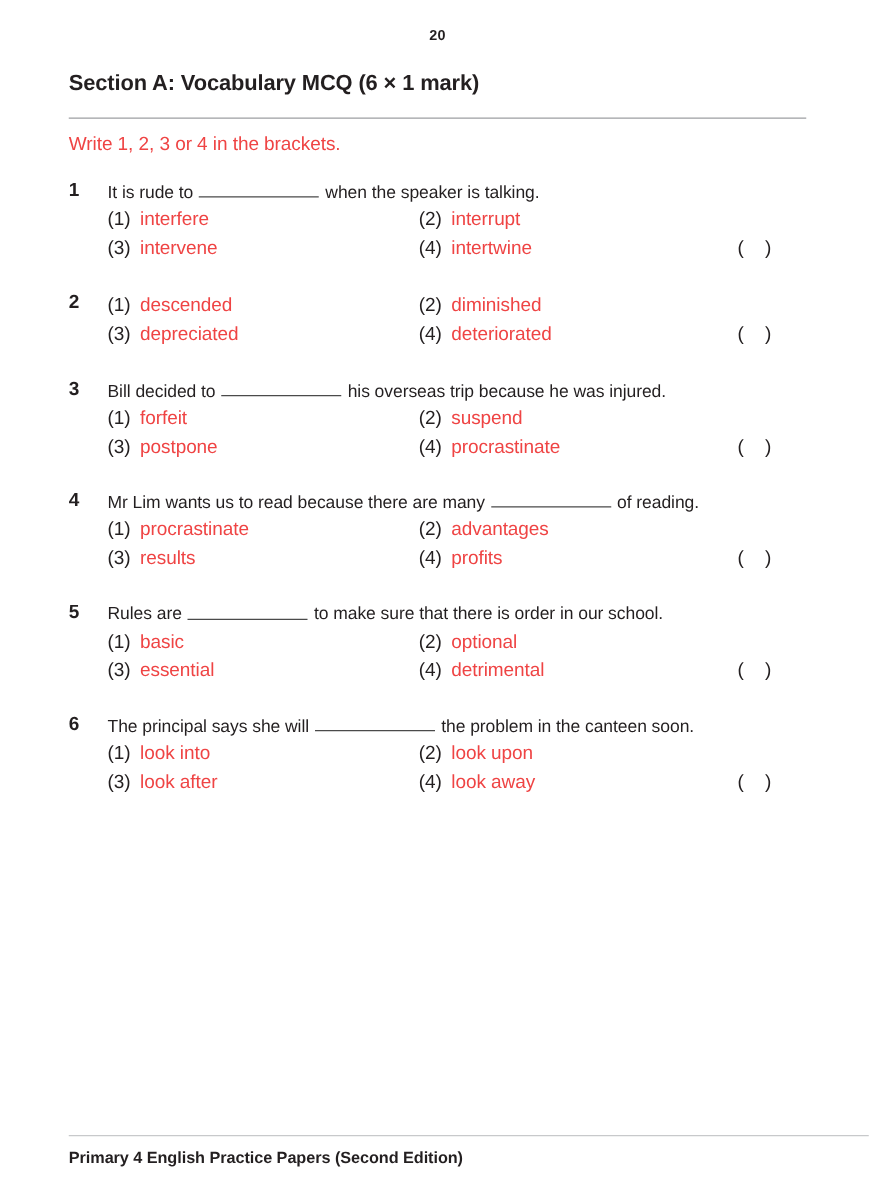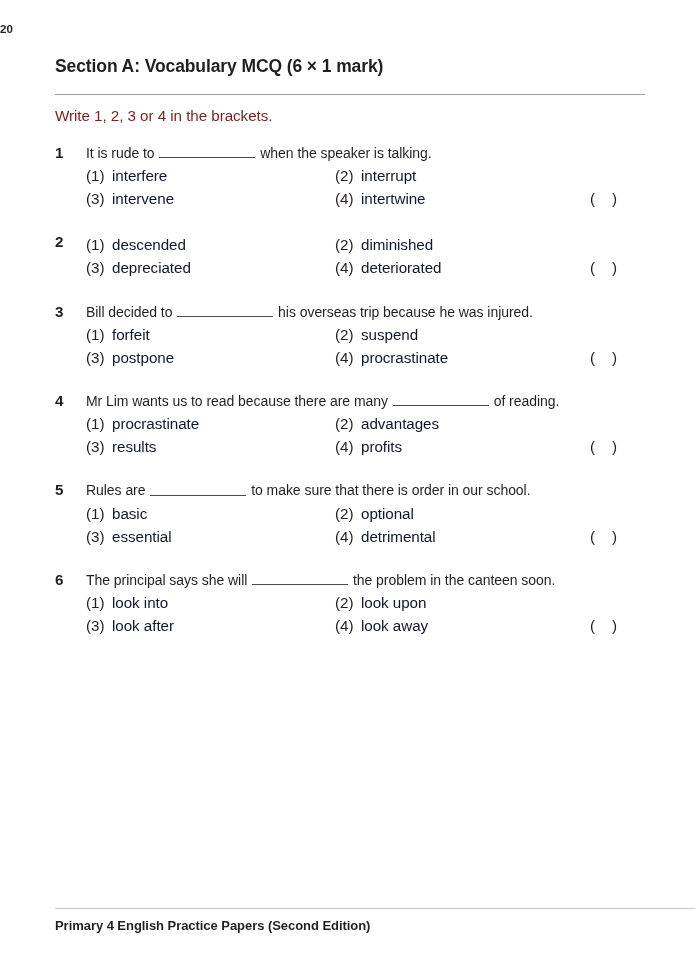--- a/index.html
+++ b/index.html
@@ -21,21 +21,21 @@
     inset: 0;
     padding: 0;
   }
 
   
   .page-number {
     position: absolute;
     top: 23px;
     left: 0;
     width: 700px;
-    text-align: left;
+    text-align: center;
     font-size: 11.5px;
     font-weight: bold;
     color: #231f20;
     letter-spacing: 0.2px;
   }
 
   
   .content {
     position: absolute;
     left: 55px;
@@ -51,21 +51,21 @@
     color: #231f20;
     padding-bottom: 17px;
     border-bottom: 1.2px solid #9d9fa2;
     width: 590px;
     white-space: nowrap;
   }
 
   .instruction {
     margin-top: 12px;
     font-size: 15.2px;
-    color: #7f1d1d;
+    color: #ef4444;
     letter-spacing: -0.05px;
   }
 
   
   .questions {
     margin-top: 20px;
   }
 
   .question {
     position: relative;
@@ -122,21 +122,21 @@
 
   .opt-a { width: 249px; flex: 0 0 249px; }
   .opt-b { width: 255px; flex: 0 0 255px; }
 
   .opt-label {
     flex: 0 0 auto;
     width: 26px;
     color: #231f20;
   }
 
-  .opt-text { color: #0f172a; text-align: center; }
+  .opt-text { color: #ef4444; text-align: center; }
 
   .answer-bracket {
     flex: 0 0 auto;
     font-size: 15.2px;
     color: #231f20;
     letter-spacing: 0;
     white-space: pre;
   }
 
   

